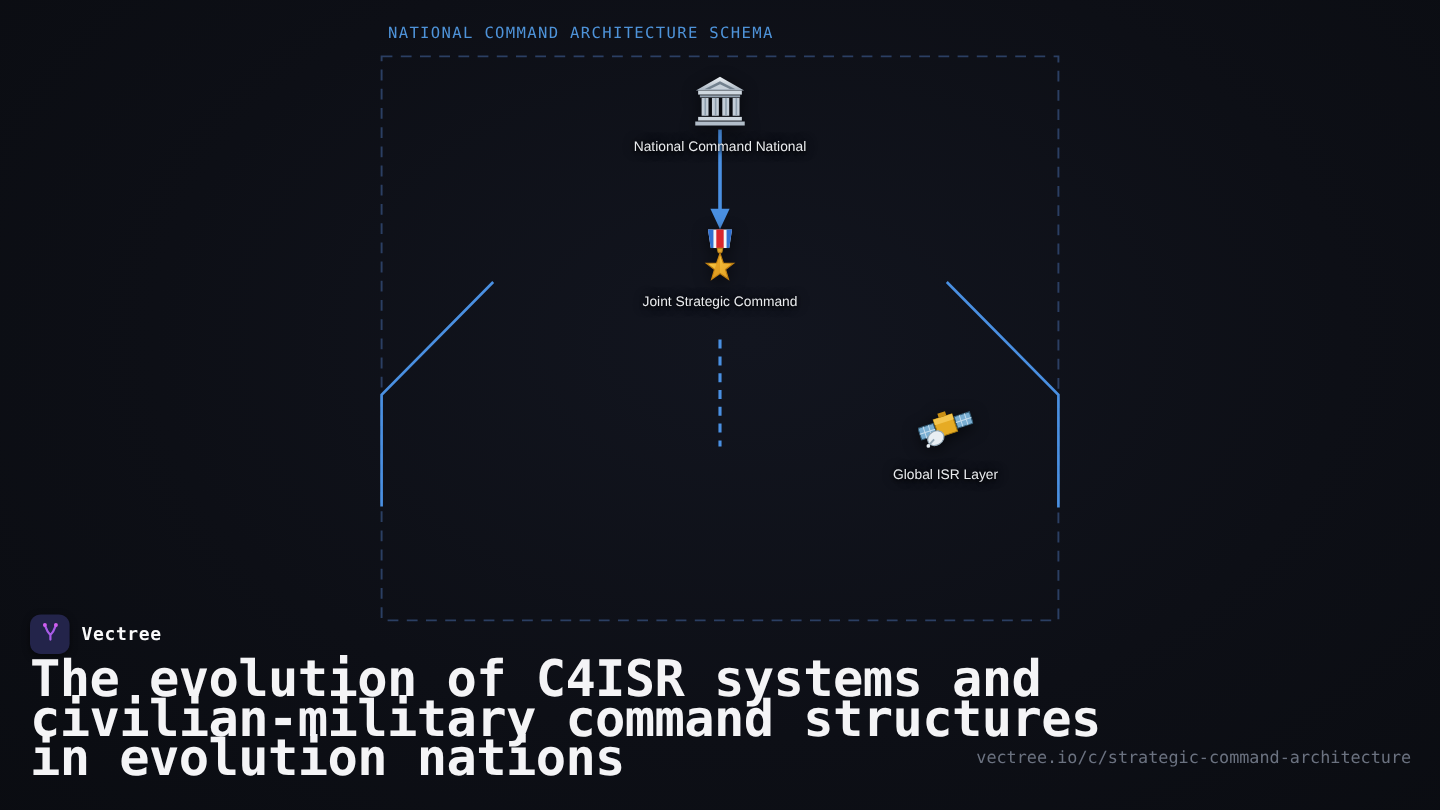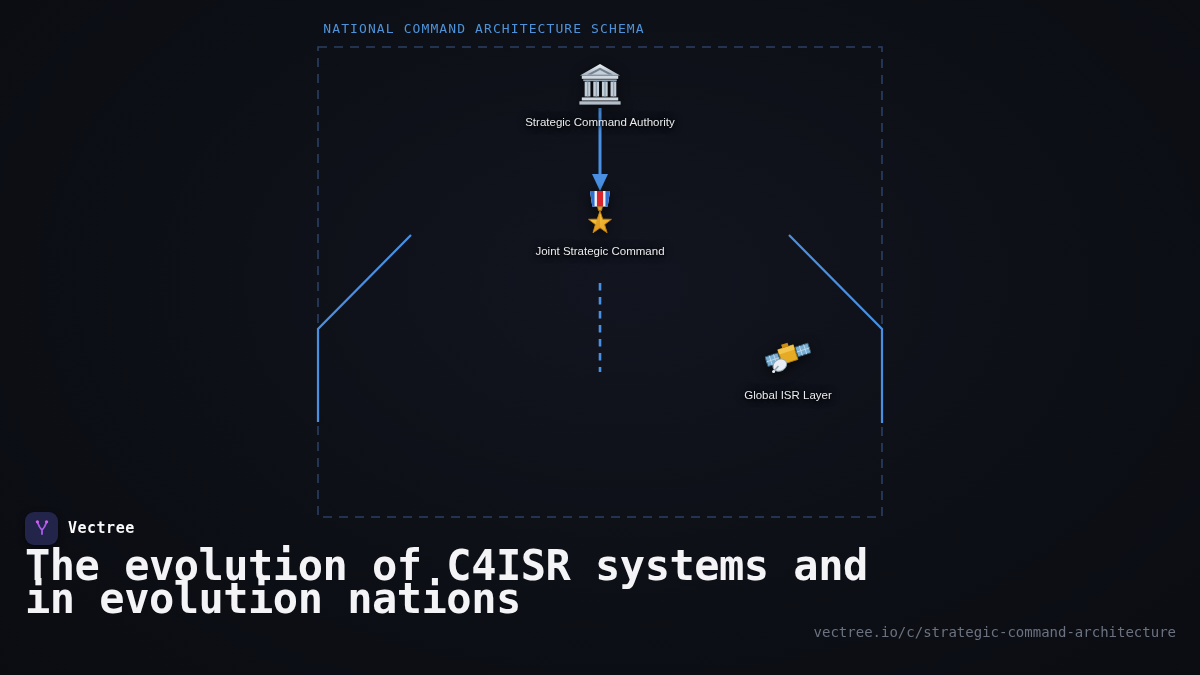--- a/index.html
+++ b/index.html
@@ -95,21 +95,21 @@
         <g fill="#90a0af">
           <rect x="10.5" y="21.5" width="1.4" height="15.5"></rect>
           <rect x="19.5" y="21.5" width="1.4" height="15.5"></rect>
           <rect x="28.5" y="21.5" width="1.4" height="15.5"></rect>
           <rect x="37.5" y="21.5" width="1.4" height="15.5"></rect>
         </g>
         <rect x="5" y="38" width="38" height="3.2" fill="#cfd8e0"></rect>
         <rect x="2.5" y="42" width="43" height="3.5" fill="#b2bdc9"></rect>
       </svg>
     </span>
-    <div class="node-label">Strategic Command Authority</div>
+    <div class="node-label">National Command National</div>
   </div>
 
   <div class="node node-jsc">
     <span class="node-icon">
       <svg width="46" height="46" viewBox="0 0 48 48">
         <defs>
           <clipPath id="rib">
               <polygon points="13.5,1 34.5,1 32,17.5 16,17.5"></polygon>
             </clipPath>
           <linearGradient id="gold" x1="0" y1="0" x2="1" y2="1">
@@ -160,18 +160,19 @@
         <path d="M7.4,7.6 C8.8,11.8 10.4,13.8 12,15.4 C13.6,13.8 15.2,11.8 16.6,7.6 M12,15.4 L12,19.6" fill="none" stroke="#a85ce8" stroke-width="2" stroke-linecap="round"></path>
         <circle cx="7" cy="6.4" r="1.8" fill="#d05ef0"></circle>
         <circle cx="17" cy="6.4" r="1.8" fill="#d05ef0"></circle>
       </svg>
     </span>
   </div>
   <div class="brand-name">Vectree</div>
 
   <div class="headline">
     <div>The evolution of C4ISR systems and</div>
+    <div>civilian-military command structures</div>
     <div>in evolution nations</div>
   </div>
 
   <div class="footer-url">vectree.io/c/strategic-command-architecture</div>
 
 </div>
 
 </body></html>

